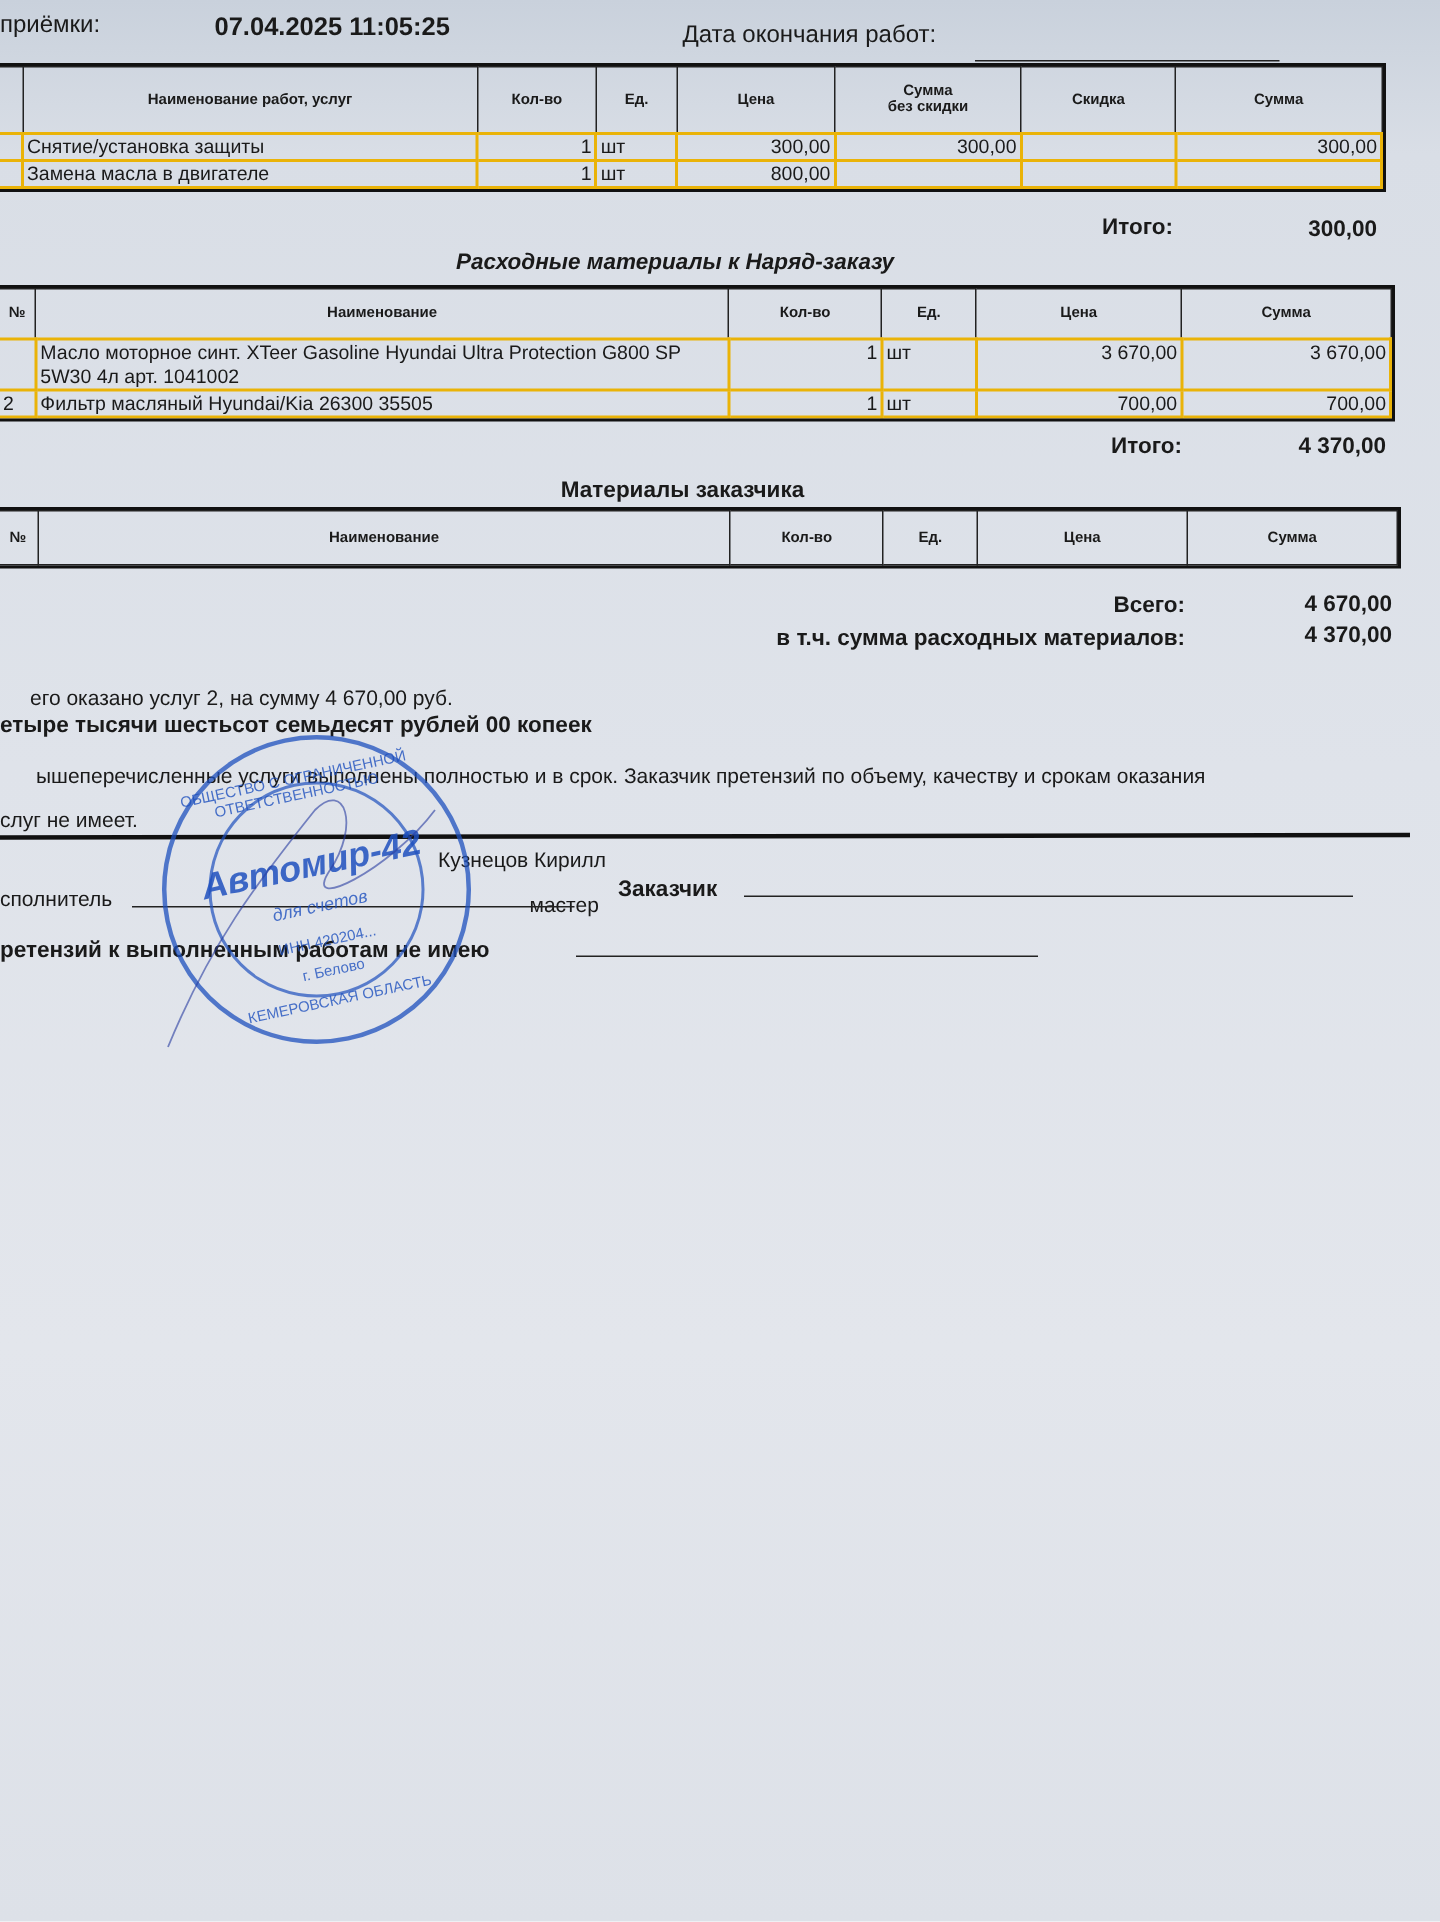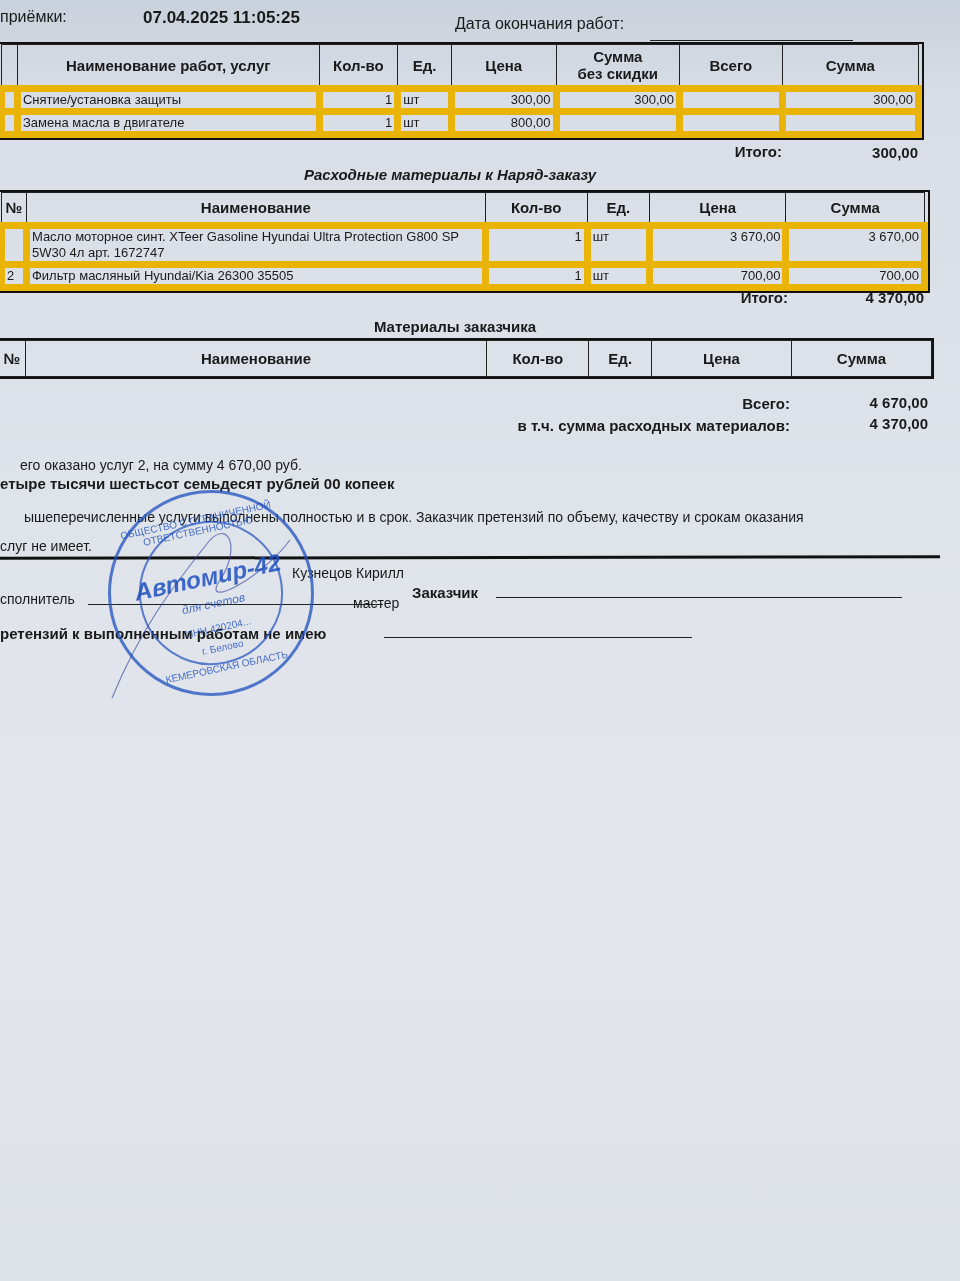--- a/index.html
+++ b/index.html
@@ -5,22 +5,22 @@
     html, body { margin: 0; padding: 0; }
     body {
       width: 960px; height: 1281px; overflow: hidden; position: relative;
       background: linear-gradient(180deg, #c9d1dc 0%, #d9dee6 8%, #dfe3ea 40%, #e3e6ec 70%, #dde1e8 100%);
       font-family: "Liberation Sans", sans-serif; color: #1a1a1a;
     }
     .abs { position: absolute; }
     .hdr-label { font-size: 16px; }
     .hdr-date { font-size: 17px; font-weight: bold; margin-left: 46px; }
     table.grid { position: absolute; border-collapse: collapse; }
-    table.grid td { border: 7px solid #eab308; padding: 0 2px; font-size: 13px; line-height: 16px; vertical-align: top; }
-    table.grid th { border: 1px solid #222; font-size: 15px; font-weight: bold; text-align: center; vertical-align: middle; }
+    table.grid td { border: 2px solid #eab308; padding: 0 2px; font-size: 13px; line-height: 16px; vertical-align: top; }
+    table.grid th { border: 1px solid #222; font-size: 10px; font-weight: bold; text-align: center; vertical-align: middle; }
     table.outer { outline: 2px solid #111; }
     .num { text-align: right; }
     .section-title { font-size: 15px; font-weight: bold; text-align: center; }
     .total-label { font-size: 15px; font-weight: bold; text-align: right; }
     .total-val { font-size: 15px; font-weight: bold; text-align: right; }
     .line { position: absolute; height: 1px; background: #222; }
     .thick { position: absolute; height: 3px; background: #111; }
     .small { font-size: 14px; padding-left: 20px; }
     .txt { font-size: 14px; }
     .bold { font-weight: bold; font-size: 15px; }
@@ -55,21 +55,21 @@
       <tr style="height:44px;">
     <th style="width:13px;"></th>
     <th style="width:300px;">Наименование работ, услуг</th>
     <th style="width:76px;">Кол-во</th>
     <th style="width:51px;">Ед.</th>
     <th style="width:102px;">Цена</th>
     <th style="width:121px;">
       <div>Сумма</div>
       <div>без скидки</div>
     </th>
-    <th style="width:100px;">Всего</th>
+    <th style="width:100px;">Скидка</th>
     <th style="width:134px;">Сумма</th>
   </tr>
   <tr>
     <td></td>
     <td>Снятие/установка защиты</td>
     <td class="num">1</td>
     <td>шт</td>
     <td class="num">300,00</td>
     <td class="num">300,00</td>
     <td></td>
@@ -96,21 +96,21 @@
       <tr style="height:33px;">
     <th style="width:22px;">№</th>
     <th style="width:462px;">Наименование</th>
     <th style="width:100px;">Кол-во</th>
     <th style="width:60px;">Ед.</th>
     <th style="width:135px;">Цена</th>
     <th style="width:137px;">Сумма</th>
   </tr>
   <tr>
     <td></td>
-    <td>Масло моторное синт. XTeer Gasoline Hyundai Ultra Protection G800 SP 5W30 4л арт. 1672747</td>
+    <td>Масло моторное синт. XTeer Gasoline Hyundai Ultra Protection G800 SP 5W30 4л арт. 1041002</td>
     <td class="num">1</td>
     <td>шт</td>
     <td class="num">3 670,00</td>
     <td class="num">3 670,00</td>
   </tr>
   <tr>
     <td>2</td>
     <td>Фильтр масляный Hyundai/Kia 26300 35505</td>
     <td class="num">1</td>
     <td>шт</td>

